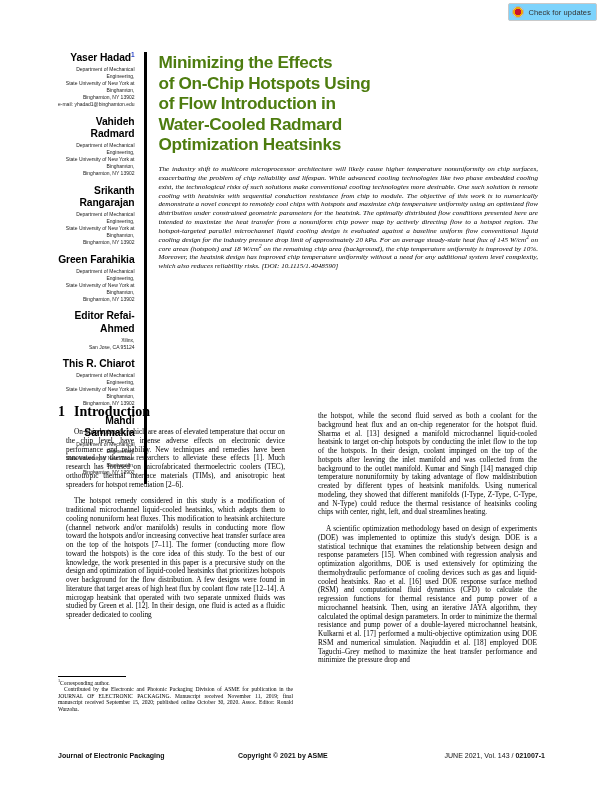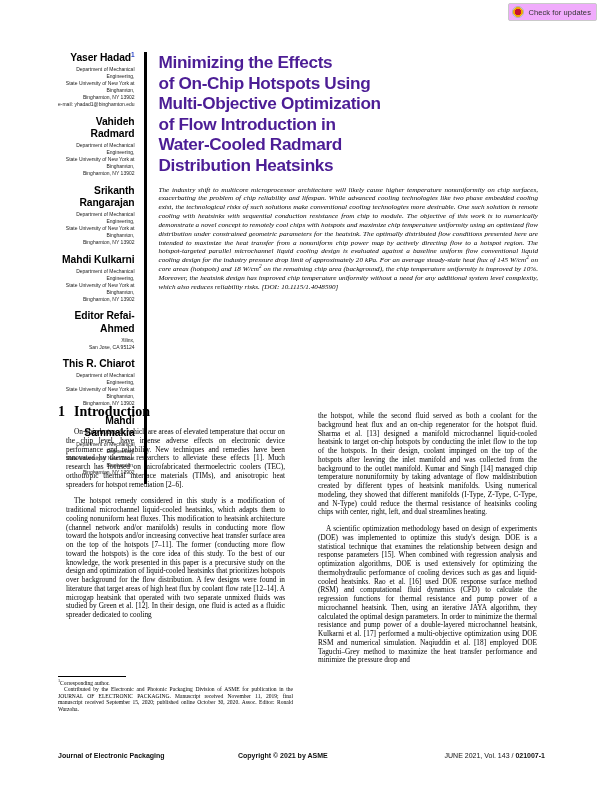--- a/index.html
+++ b/index.html
@@ -17,21 +17,21 @@
   }
 
   
   .crossmark {
     position: absolute;
     top: 3px;
     right: 3px;
     display: flex;
     align-items: center;
     gap: 4px;
-    background: #f0abfc;
+    background: #7dd3fc;
     border: 1px solid #c9c9c9;
     border-radius: 2px;
     padding: 2px 5px 2px 3px;
   }
   .crossmark-icon {
     width: 12px;
     height: 12px;
     border-radius: 50%;
     background: radial-gradient(circle at 50% 50%, #c8102e 0 42%, #f2a900 42% 68%, #d9d9d9 68% 100%);
     border: 1px solid #b0b0b0;
@@ -91,21 +91,21 @@
     flex: 0 0 auto;
   }
 
   .headmain { flex: 1 1 auto; }
 
   .paper-title {
     font-family: "Liberation Sans", sans-serif;
     font-weight: bold;
     font-size: 17.2px;
     line-height: 20.6px;
-    color: #4c1d95;
+    color: #4d7c0f;
     letter-spacing: -0.35px;
     margin: 0 0 10px 0;
   }
 
   .abstract {
     font-family: "Liberation Serif", serif;
     font-style: italic;
     font-size: 7.15px;
     line-height: 8.85px;
     text-align: justify;
@@ -218,21 +218,21 @@
     <div class="author-block">
       <div class="author-name">Srikanth Rangarajan</div>
       <div class="author-aff">
         <div>Department of Mechanical Engineering,</div>
         <div>State University of New York at Binghamton,</div>
         <div>Binghamton, NY 13902</div>
       </div>
     </div>
 
     <div class="author-block">
-      <div class="author-name">Mahdi Kulkarni</div>
+      <div class="author-name">Green Farahikia</div>
       <div class="author-aff">
         <div>Department of Mechanical Engineering,</div>
         <div>State University of New York at Binghamton,</div>
         <div>Binghamton, NY 13902</div>
       </div>
     </div>
 
     <div class="author-block">
       <div class="author-name">Editor Refai-Ahmed</div>
       <div class="author-aff">
@@ -260,24 +260,23 @@
     </div>
 
   </div>
 
   <div class="rule"></div>
 
   <div class="headmain">
     <h1 class="paper-title">
       <div>Minimizing the Effects</div>
       <div>of On-Chip Hotspots Using</div>
-      <div>Multi-Objective Optimization</div>
       <div>of Flow Introduction in</div>
       <div>Water-Cooled Radmard</div>
-      <div>Distribution Heatsinks</div>
+      <div>Optimization Heatsinks</div>
     </h1>
 
     <p class="abstract"><span>The industry shift to multicore microprocessor architecture will likely cause higher temperature nonuniformity on chip surfaces, exacerbating the problem of chip reliability and lifespan. While advanced cooling technologies like two phase embedded cooling exist, the technological risks of such solutions make conventional cooling technologies more desirable. One such solution is remote cooling with heatsinks with sequential conduction resistance from chip to module. The objective of this work is to numerically demonstrate a novel concept to remotely cool chips with hotspots and maximize chip temperature uniformity using an optimized flow distribution under constrained geometric parameters for the heatsink. The optimally distributed flow conditions presented here are intended to maximize the heat transfer from a nonuniform chip power map by actively directing flow to a hotspot region. The hotspot-targeted parallel microchannel liquid cooling design is evaluated against a baseline uniform flow conventional liquid cooling design for the industry pressure drop limit of approximately 20 kPa. For an average steady-state heat flux of 145 W/cm</span><sup>2</sup><span> on core areas (hotspots) and 18 W/cm</span><sup>2</sup><span> on the remaining chip area (background), the chip temperature uniformity is improved by 10%. Moreover, the heatsink design has improved chip temperature uniformity without a need for any additional system level complexity, which also reduces reliability risks. [DOI: 10.1115/1.4048590]</span></p>
   </div>
 </div>
 
 <div class="body-cols">
 
   <div class="col">
     <h2 class="sec-head">

